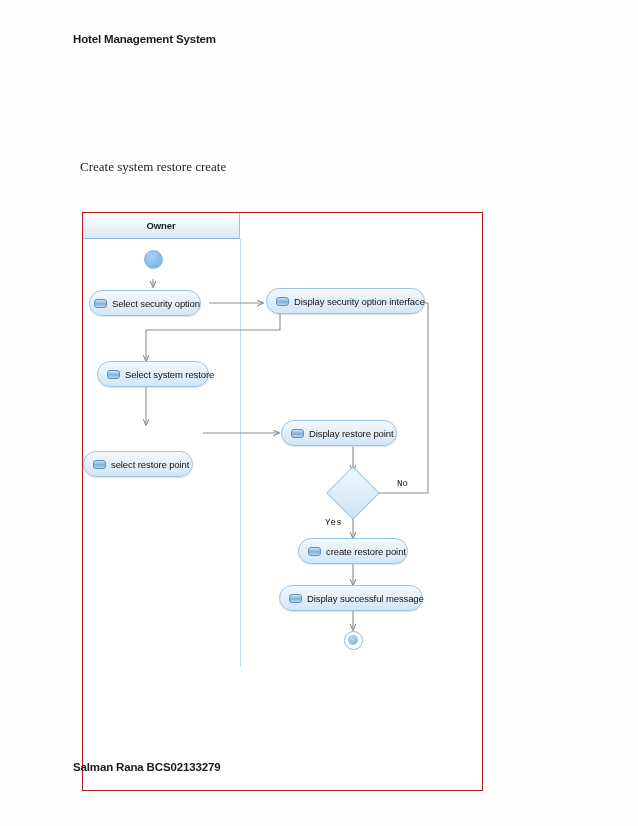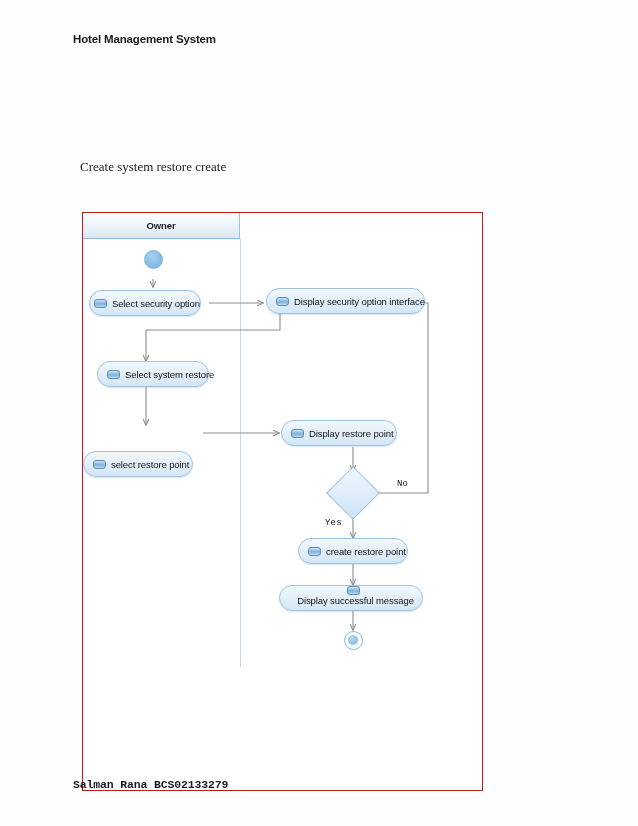--- a/index.html
+++ b/index.html
@@ -29,26 +29,26 @@
     font-size: 11.5px;
     font-weight: 600;
     color: #1a1a1a;
     letter-spacing: -0.15px;
     font-family: "Liberation Sans", sans-serif;
     white-space: nowrap;
   }
   .doc-footer {
     position: absolute;
     left: 73px;
-    top: 778px;
+    top: 761px;
     font-size: 11.5px;
     font-weight: 600;
     color: #1a1a1a;
     letter-spacing: -0.15px;
-    font-family: Liberation Mono, monospace;
+    font-family: Liberation Sans, sans-serif;
     white-space: nowrap;
   }
   .diagram-title {
     position: absolute;
     left: 80px;
     top: 159px;
     font-size: 13px;
     color: #232323;
     font-family: "Liberation Serif", serif;
     white-space: nowrap;
@@ -261,21 +261,21 @@
     <div class="decision" style="left:251px; top:261px;"></div>
 
     <div class="edge-label" style="left:314px; top:266px;">No</div>
     <div class="edge-label" style="left:242px; top:305px;">Yes</div>
 
     <div class="node" style="left:215px; top:325px; width:110px; height:26px;">
       <span class="node-icon"></span>
       <span class="node-label">create restore point</span>
     </div>
 
-    <div class="node" style="left:196px; top:372px; width:144px; height:26px;flex-direction:column;">
+    <div class="node" style="left:196px; top:372px; width:144px; height:26px;">
       <span class="node-icon"></span>
       <span class="node-label">Display successful message</span>
     </div>
 
     <div class="end-node" style="left:261px; top:418px;"></div>
 
   </div>
 
   <div class="doc-footer">Salman Rana BCS02133279</div>
 

